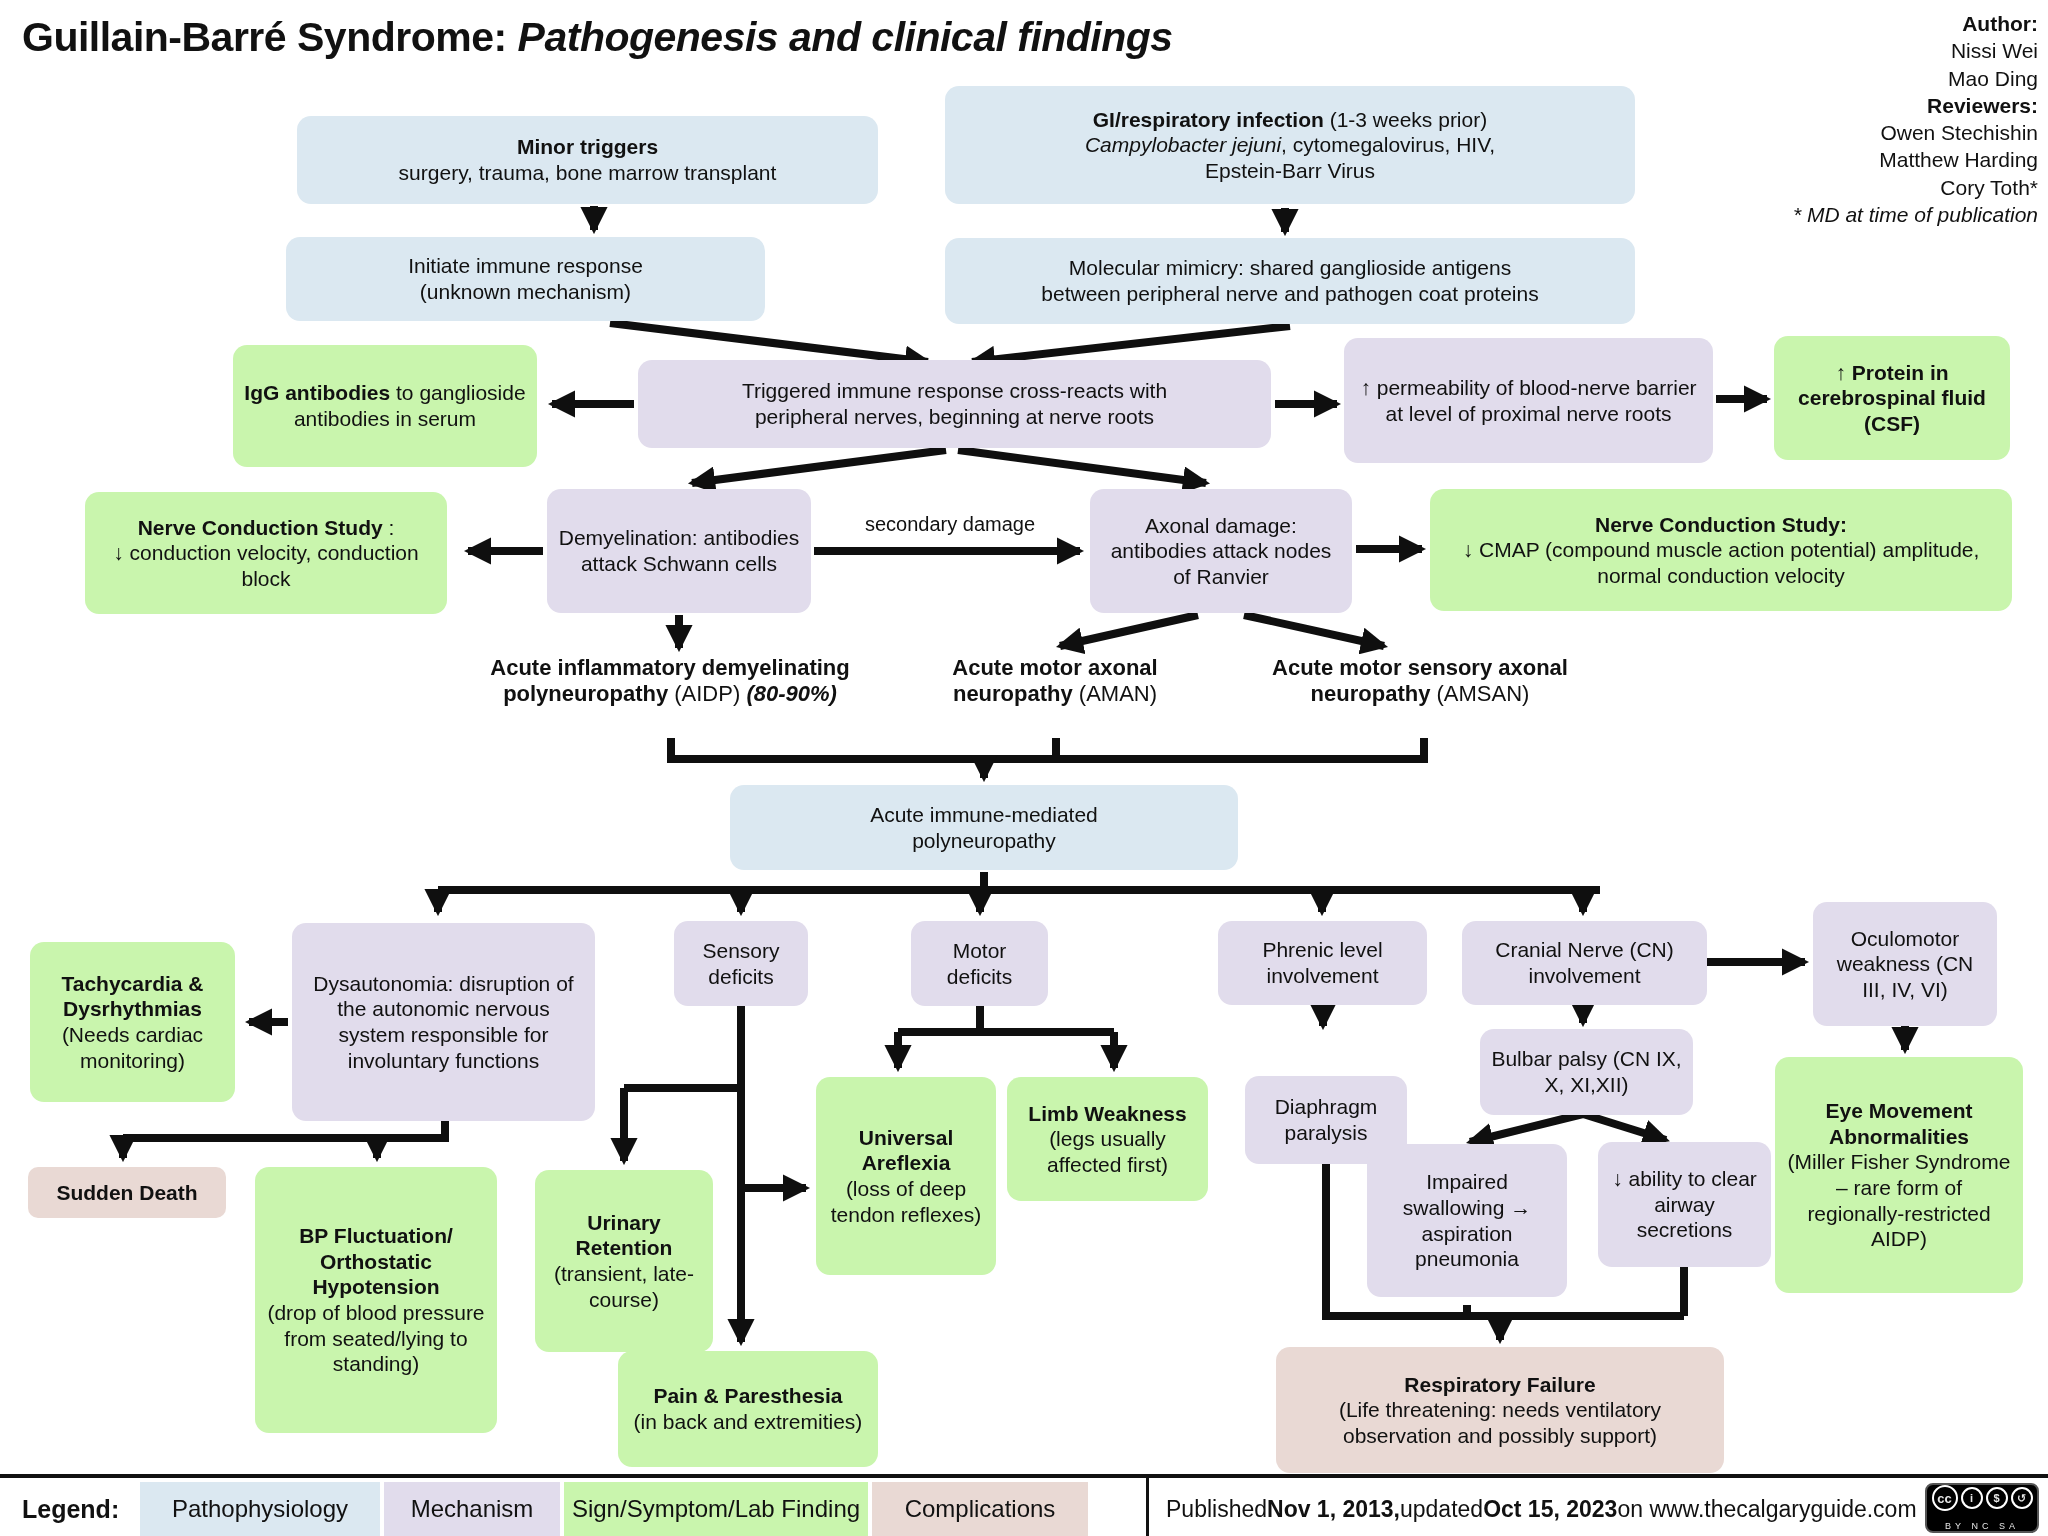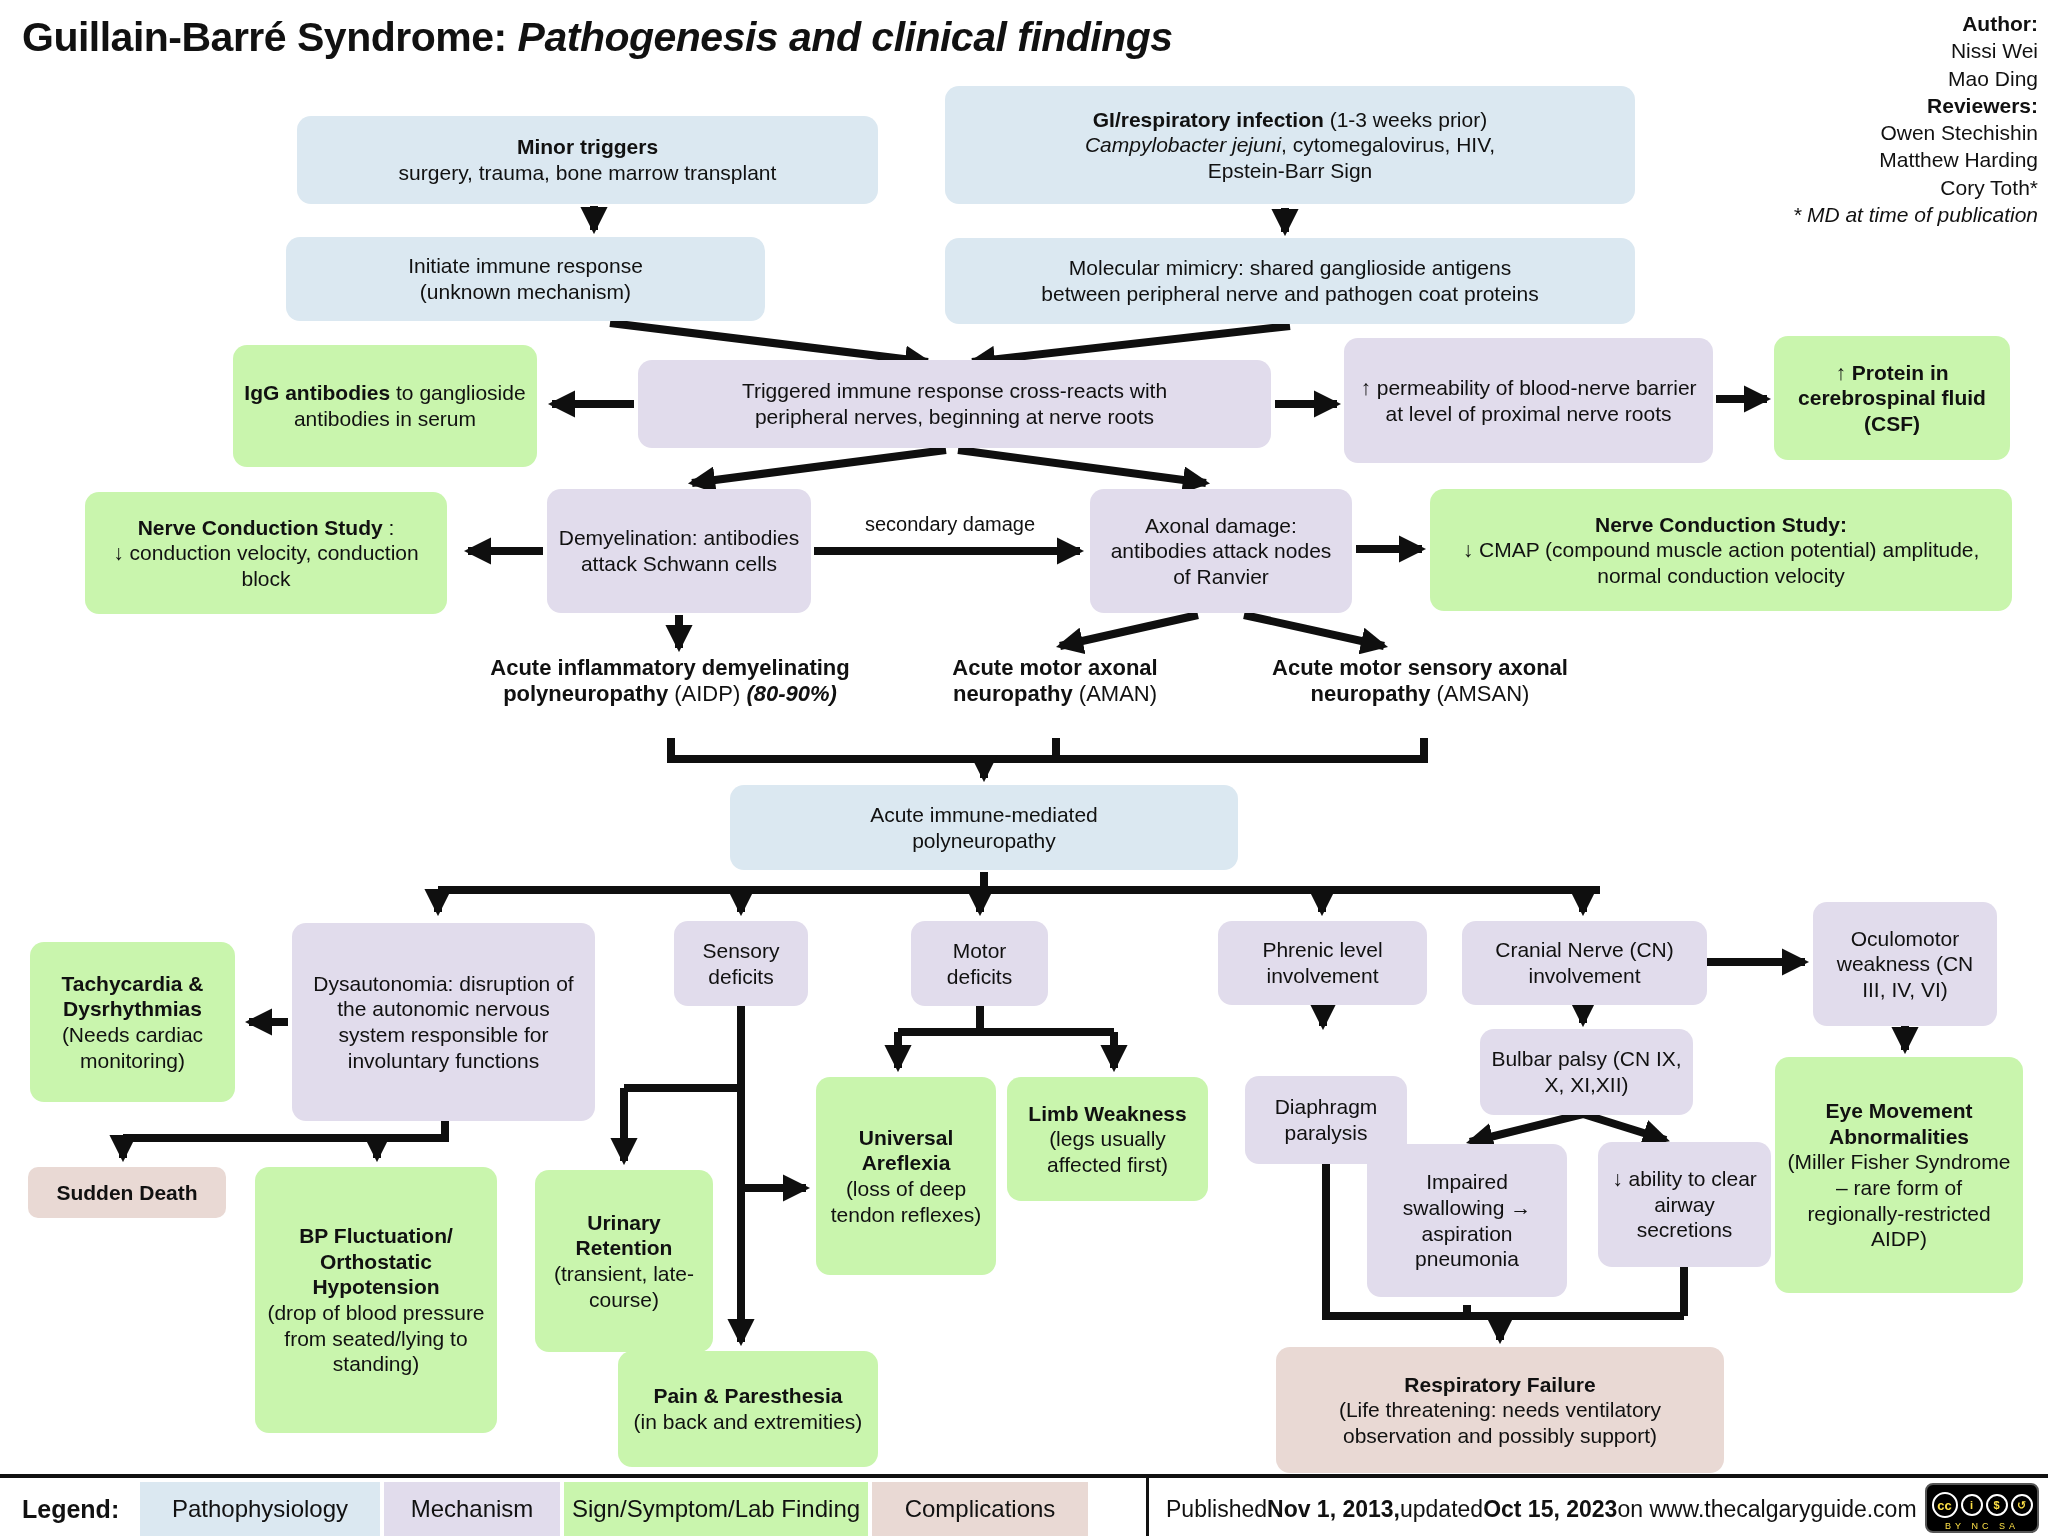--- a/index.html
+++ b/index.html
@@ -25,21 +25,21 @@
   #credits .it{font-style:italic;}
   #legendband{position:absolute;left:0;top:1474px;width:2048px;height:62px;border-top:4px solid #111;
               box-sizing:border-box;background:#fff;}
   .chip{position:absolute;top:4px;height:54px;display:flex;align-items:center;justify-content:center;
         font-size:24px;margin-left:12px;}
   #legend-label{position:absolute;left:22px;top:4px;height:54px;display:flex;align-items:center;
                 font-size:25px;font-weight:bold;}
   #divider{position:absolute;left:1146px;top:0;width:3px;height:58px;background:#111;}
   #publine{position:absolute;left:1166px;top:4px;height:54px;display:flex;align-items:center;font-size:23px;white-space:nowrap;}
   #ccbadge{position:absolute;left:1925px;top:5px;width:114px;height:50px;background:#000;border-radius:8px;
-           border:2px solid #555;box-sizing:border-box;display:flex;flex-direction:column;align-items:center;justify-content:flex-end;color:#fde047;}
+           border:2px solid #555;box-sizing:border-box;display:flex;flex-direction:column;align-items:center;justify-content:space-between;color:#e5e5e5;}
   .cc-icons{display:flex;gap:3px;align-items:center;}
   .ci{display:inline-flex;align-items:center;justify-content:center;border:2px solid #fff;border-radius:50%;
       width:18px;height:18px;font-size:11px;font-weight:bold;line-height:1;}
   .ci.big{width:22px;height:22px;font-size:13px;}
   .cc-txt{font-size:9px;letter-spacing:4px;margin-top:3px;}
 </style>
 </head>
 <body>
 
 <div id="canvas">
@@ -115,21 +115,21 @@
   </div>
 
   <div class="node blue" style="left:297px;top:116px;width:581px;height:88px">
     <div><b>Minor triggers</b></div>
     <div>surgery, trauma, bone marrow transplant</div>
   </div>
 
   <div class="node blue" style="left:945px;top:86px;width:690px;height:118px">
     <div><b>GI/respiratory infection</b><span> (1-3 weeks prior)</span></div>
     <div><i>Campylobacter jejuni</i><span>, cytomegalovirus, HIV,</span></div>
-    <div>Epstein-Barr Sign</div>
+    <div>Epstein-Barr Virus</div>
   </div>
 
   <div class="node blue" style="left:286px;top:237px;width:479px;height:84px">
     <div>Initiate immune response</div>
     <div>(unknown mechanism)</div>
   </div>
 
   <div class="node blue" style="left:945px;top:238px;width:690px;height:86px">
     <div>Molecular mimicry: shared ganglioside antigens</div>
     <div>between peripheral nerve and pathogen coat proteins</div>

